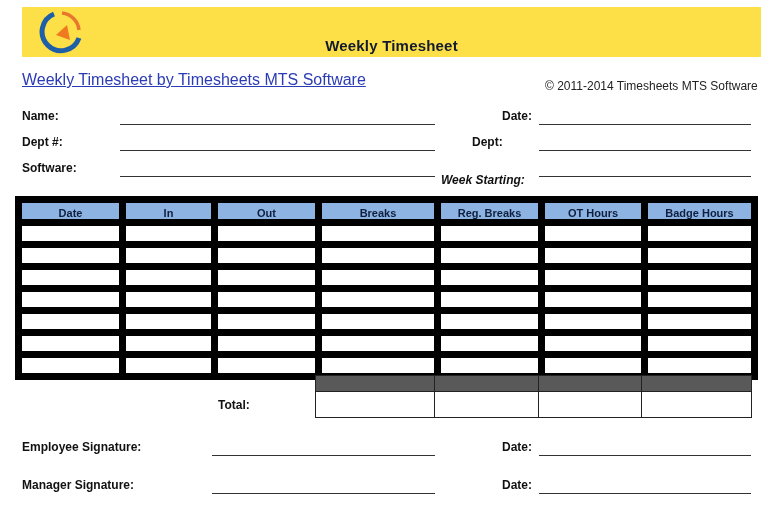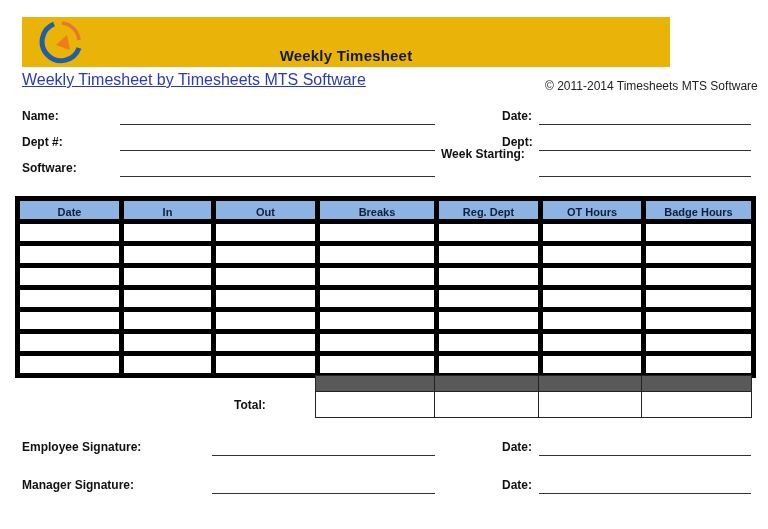--- a/index.html
+++ b/index.html
@@ -1,32 +1,32 @@
 <!DOCTYPE html>
 <html><head>
   <meta charset="utf-8">
   <style>
     * { box-sizing: border-box; margin: 0; padding: 0; }
     html, body { width: 768px; height: 529px; background: #ffffff; overflow: hidden; }
     body { position: relative; font-family: "Liberation Sans", "DejaVu Sans", sans-serif; color: #111; }
 
     .abs { position: absolute; }
 
-    .banner { left: 22px; top: 17px; width: 648px; height: 50px; background: #eab308; }
+    .banner { left: 22px; top: 7px; width: 739px; height: 50px; background: #fde047; }
     .banner-title { position: absolute; left: 0; width: 100%; top: 30px; text-align: center; font-weight: bold; font-size: 15px; color: #111a2e; letter-spacing: 0.2px; padding-left: 0px; }
     .logo { position: absolute; left: 10px; top: 1px; width: 56px; height: 46px; }
 
     .link { left: 22px; top: 71px; font-size: 16px; color: #2b3bb5; text-decoration: underline; }
     .copyright { left: 545px; top: 79px; font-size: 12px; color: #222; }
 
     .lbl { font-size: 12px; font-weight: bold; color: #111; }
     .line { height: 1px; background: #333; }
 
     table.grid { position: absolute; left: 15px; top: 196px; border-collapse: collapse; }
-    table.grid th, table.grid td { border: 5px solid #000000; padding: 0; }
+    table.grid th, table.grid td { border: 7px solid #000000; padding: 0; }
     table.grid th { background: #8db3e2; font-size: 11px; font-weight: bold; color: #0f1f3d; height: 23px; padding-top: 4px; text-align: center; }
     table.grid td { height: 22px; }
 
     table.tot { position: absolute; left: 315px; top: 375px; border-collapse: collapse; }
     table.tot td { border: 1px solid #222; padding: 0; }
     table.tot tr.band td { background: #595959; height: 16px; }
     table.tot tr.vals td { height: 26px; background: #fff; }
   </style>
 </head>
 <body>
@@ -48,43 +48,43 @@
 
 <div class="abs lbl" style="left:22px; top:135px;">Dept #:</div>
 <div class="abs line" style="left:120px; top:150px; width:315px;"></div>
 
 <div class="abs lbl" style="left:22px; top:161px;">Software:</div>
 <div class="abs line" style="left:120px; top:176px; width:315px;"></div>
 
 <div class="abs lbl" style="left:502px; top:109px;">Date:</div>
 <div class="abs line" style="left:539px; top:124px; width:212px;"></div>
 
-<div class="abs lbl" style="left:502px; top:135px;">Dept:</div>
+<div class="abs lbl" style="left:472px; top:135px;">Dept:</div>
 <div class="abs line" style="left:539px; top:150px; width:212px;"></div>
 
-<div class="abs lbl" style="left:441px; top:147px;">Week Starting:</div>
+<div class="abs lbl" style="left:441px; top:173px;font-style:italic;">Week Starting:</div>
 <div class="abs line" style="left:539px; top:176px; width:212px;"></div>
 
 <table class="grid">
   <colgroup>
     <col style="width:104px">
       <col style="width:92px">
       <col style="width:104px">
       <col style="width:119px">
       <col style="width:104px">
       <col style="width:103px">
       <col style="width:110px">
   </colgroup>
   <thead>
     <tr>
       <th>Date</th>
       <th>In</th>
       <th>Out</th>
       <th>Breaks</th>
-      <th>Reg. Dept</th>
+      <th>Reg. Breaks</th>
       <th>OT Hours</th>
       <th>Badge Hours</th>
     </tr>
   </thead>
   <tbody>
     <tr>
       <td></td>
         <td></td>
         <td></td>
         <td></td>
@@ -142,21 +142,21 @@
         <td></td>
         <td></td>
         <td></td>
         <td></td>
         <td></td>
         <td></td>
     </tr>
   </tbody>
 </table>
 
-<div class="abs lbl" style="left:218px; top:398px;margin-left:16px;">Total:</div>
+<div class="abs lbl" style="left:218px; top:398px;">Total:</div>
 <table class="tot">
   <colgroup>
     <col style="width:119px">
       <col style="width:104px">
       <col style="width:103px">
       <col style="width:110px">
   </colgroup>
   <tbody>
       <tr class="band">
     <td></td>

